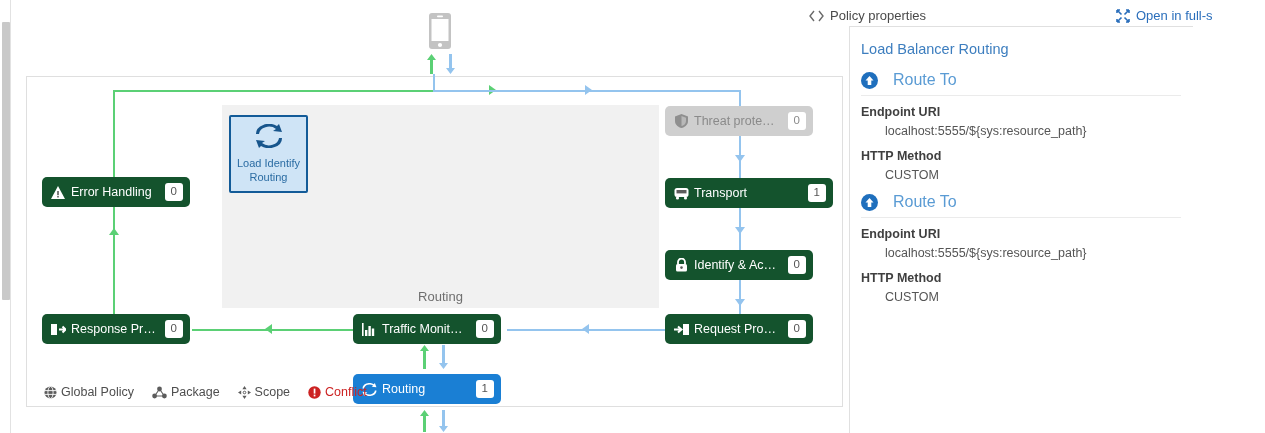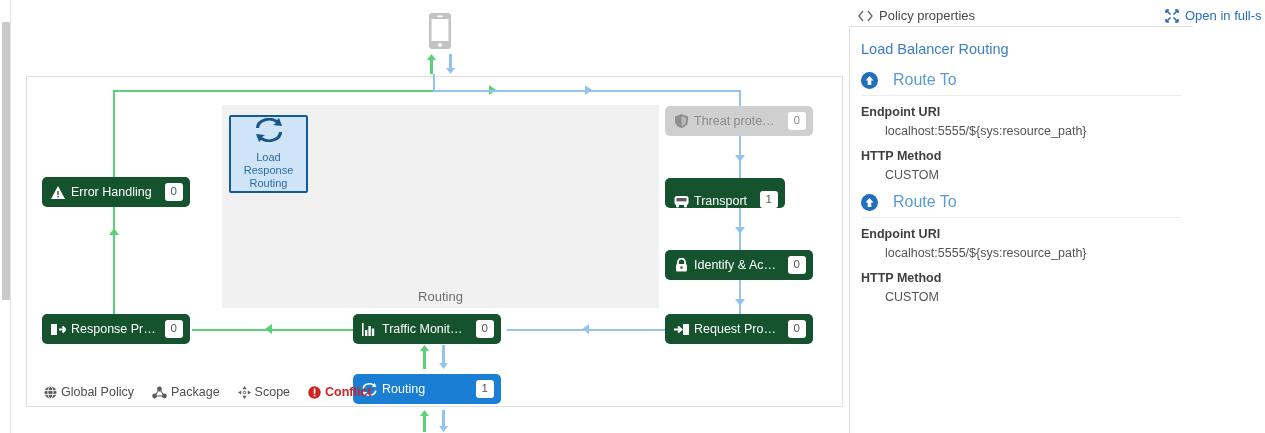--- a/index.html
+++ b/index.html
@@ -84,25 +84,25 @@
   
   .updown { position:absolute; display:flex; gap:8px; align-items:flex-start; }
 
   
   .legend {
     position:absolute; left:32px; top:385px;
     display:flex; align-items:center; gap:18px;
     font-size:12.5px; color:#4e4e4e;
   }
   .legend .li { display:flex; align-items:center; gap:4px; cursor:pointer; }
-  .legend .li.conflict { color:#cc2222;font-weight:bold; }
+  .legend .li.conflict { color:#cc2222; }
 
   
   .rp-header {
-    position:absolute; left:850px; top:0; width:416px; height:31px;
+    position:absolute; left:801px; top:0; width:416px; height:31px;
     display:flex; align-items:center; background:#fff;
   }
   .rp-title { display:flex; align-items:center; gap:6px; font-size:13px; color:#4a4a4a; margin-left:8px; }
   .rp-fullscreen {
     display:flex; align-items:center; gap:6px; font-size:13px; color:#2a6ebb;
     position:absolute; left:315px; white-space:nowrap; cursor:pointer;justify-content:center;
   }
   .rp-body {
     position:absolute; left:849px; top:26px; width:344px; height:407px;
     background:#fff; border-left:1px solid #e0e0e0; border-top:1px solid #e0e0e0;
@@ -192,21 +192,21 @@
         </svg>
     </div>
 
     <div class="lb-tile">
       <span class="lb-ic">
         <svg width="28" height="24" viewBox="0 0 28 24">
           <path d="M4 10 a10 8 0 0 1 17-5 l-3 2 9 1 -3 -8 -2 2 A13 10 0 0 0 1 10 Z" fill="#17558c"></path>
           <path d="M24 14 a10 8 0 0 1 -17 5 l3 -2 -9 -1 3 8 2 -2 A13 10 0 0 0 27 14 Z" fill="#17558c"></path>
         </svg>
       </span>
-      <span>Load Response</span>
+      <span>Load Identify</span>
       <span>Routing</span>
     </div>
 
     <div class="node" style="left:30px; top:177px; width:148px;">
       <span class="n-icon">
         <svg width="14" height="13" viewBox="0 0 14 13">
             <path d="M7 0 L14 13 H0 Z" fill="#fff"></path>
             <rect x="6.2" y="5" width="1.6" height="4.2" fill="#5c5c5c"></rect>
             <rect x="6.2" y="10" width="1.6" height="1.5" fill="#5c5c5c"></rect>
           </svg>
@@ -254,21 +254,21 @@
       <span class="n-icon">
         <svg width="13" height="14" viewBox="0 0 13 14">
             <path d="M6.5 0 L13 2.5 V7 C13 11 9.5 13.4 6.5 14 C3.5 13.4 0 11 0 7 V2.5 Z" fill="#8f8f8f"></path>
             <path d="M6.5 2 L11 3.7 V7 C11 10 8.6 11.6 6.5 12.1 Z" fill="#b8b8b8"></path>
           </svg>
       </span>
       <span class="n-label">Threat protection</span>
       <span class="n-count">0</span>
     </div>
 
-    <div class="node" style="left:653px; top:178px; width:120px;align-items:flex-end;">
+    <div class="node" style="left:653px; top:178px; width:168px;">
       <span class="n-icon">
         <svg width="15" height="13" viewBox="0 0 15 13">
             <rect x="0.5" y="1" width="14" height="9" rx="2.5" fill="#fff"></rect>
             <rect x="2.5" y="3" width="10" height="3.4" fill="#5c5c5c"></rect>
             <circle cx="3.5" cy="11" r="1.6" fill="#fff"></circle>
             <circle cx="11.5" cy="11" r="1.6" fill="#fff"></circle>
           </svg>
       </span>
       <span class="n-label">Transport</span>
       <span class="n-count">1</span>

